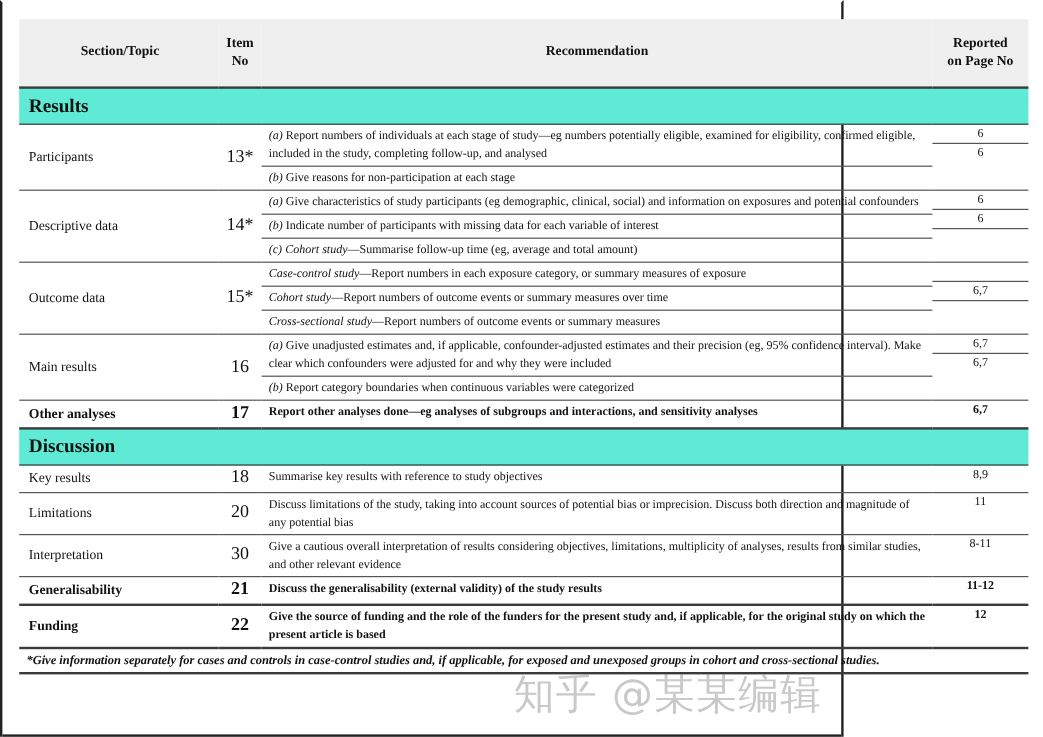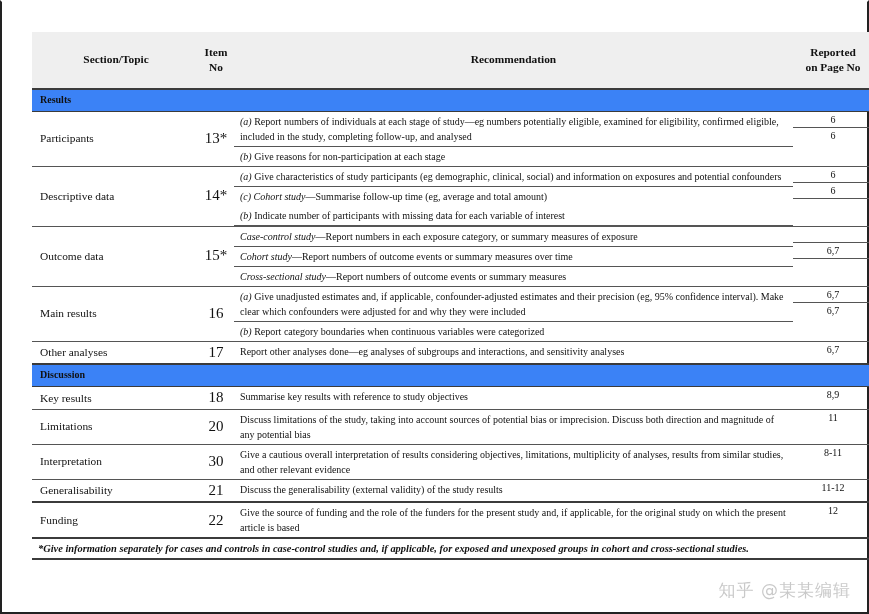--- a/index.html
+++ b/index.html
@@ -10,28 +10,28 @@
   body {
     width: 869px;
     height: 614px;
     font-family: "Liberation Serif", "DejaVu Serif", serif;
     color: #111111;
     overflow: hidden;
   }
 
   #page {
     position: relative;
-    width: 869px;
+    width: 703px;
     height: 614px;
     box-sizing: border-box;
     border-left: 2px solid #222;
     border-right: 2px solid #222;
     border-top: 2px solid #ffffff;
     background: #ffffff;
-    padding: 16px;
+    padding: 0;
   }
 
   #page::before {
     content: "";
     position: absolute;
     left: 0; right: 0; bottom: 0;
     height: 2px;
     background: #222;
   }
 
@@ -62,23 +62,23 @@
     vertical-align: middle;
     padding: 13px 4px 14px 4px;
     border: none;
     line-height: 1.28;
   }
   thead tr.hdr-row th { border-bottom: 2.2px solid #3b3b3b; }
   .hdr-topic { padding-left: 6px; }
 
   
   tr.section td {
-    background: #3b82f6;
+    background: #5eead4;
     font-weight: bold;
-    font-size: 10px;
+    font-size: 16px;
     padding: 3px 6px 3px 8px;
     border-bottom: 1.6px solid #3b3b3b;
   }
 
   
   td {
     vertical-align: middle;
     padding: 0;
   }
   td.topic {
@@ -113,21 +113,21 @@
   .sub-rec.last { border-bottom: none; }
   .sub-page {
     width: 80px;
     text-align: center;
     font-size: 11.4px;
     border-bottom: 1.1px solid #555;
   }
   .sub-page.last { border-bottom: none; }
 
   
-  tr.grp-end > td { border-bottom: 2.2px solid #3b3b3b; }
+  tr.grp-end > td { border-bottom: 2.2px solid #3b3b3b; font-weight: bold; }
   tr.rowline > td { border-bottom: 1.1px solid #555; }
 
   .ital { font-style: italic; }
 
   
   .footnote {
     width: 841px;
     margin: 0 auto;
     padding: 3px 2px 2px 6px;
     font-size: 10.4px;
@@ -137,21 +137,21 @@
     border-bottom: 2.2px solid #3b3b3b;
     box-sizing: border-box;
   }
 
   
   .watermark {
     position: absolute;
     right: 16px;
     bottom: 12px;
     font-family: "DejaVu Sans", sans-serif;
-    font-size: 17px;
+    font-size: 34px;
     letter-spacing: 1px;
     color: rgba(120,120,120,0.40);
     white-space: nowrap;
     pointer-events: none;
     user-select: none;
   }
 </style>
 </head>
 <body>
 
@@ -214,24 +214,24 @@
           <tr class="rowline">
             <td class="topic">Descriptive data</td>
             <td class="item">14*</td>
             <td class="recwrap">
               <table class="subtable">
                 <tbody>
                   <tr>
                     <td class="sub-rec"><span class="ital">(a)</span> Give characteristics of study participants (eg demographic, clinical, social) and information on exposures and potential confounders</td>
                   </tr>
                   <tr>
+                    <td class="sub-rec"><span class="ital">(b)</span> Indicate number of participants with missing data for each variable of interest</td>
+                  </tr>
+                  <tr>
                     <td class="sub-rec last"><span class="ital">(c)</span> <span class="ital">Cohort study</span>—Summarise follow-up time (eg, average and total amount)</td>
-                  </tr>
-                  <tr>
-                    <td class="sub-rec"><span class="ital">(b)</span> Indicate number of participants with missing data for each variable of interest</td>
                   </tr>
                 </tbody>
               </table>
             </td>
             <td class="pagewrap">
               <table class="subtable">
                 <tbody>
                   <tr>
                     <td class="sub-page">6</td>
                   </tr>

